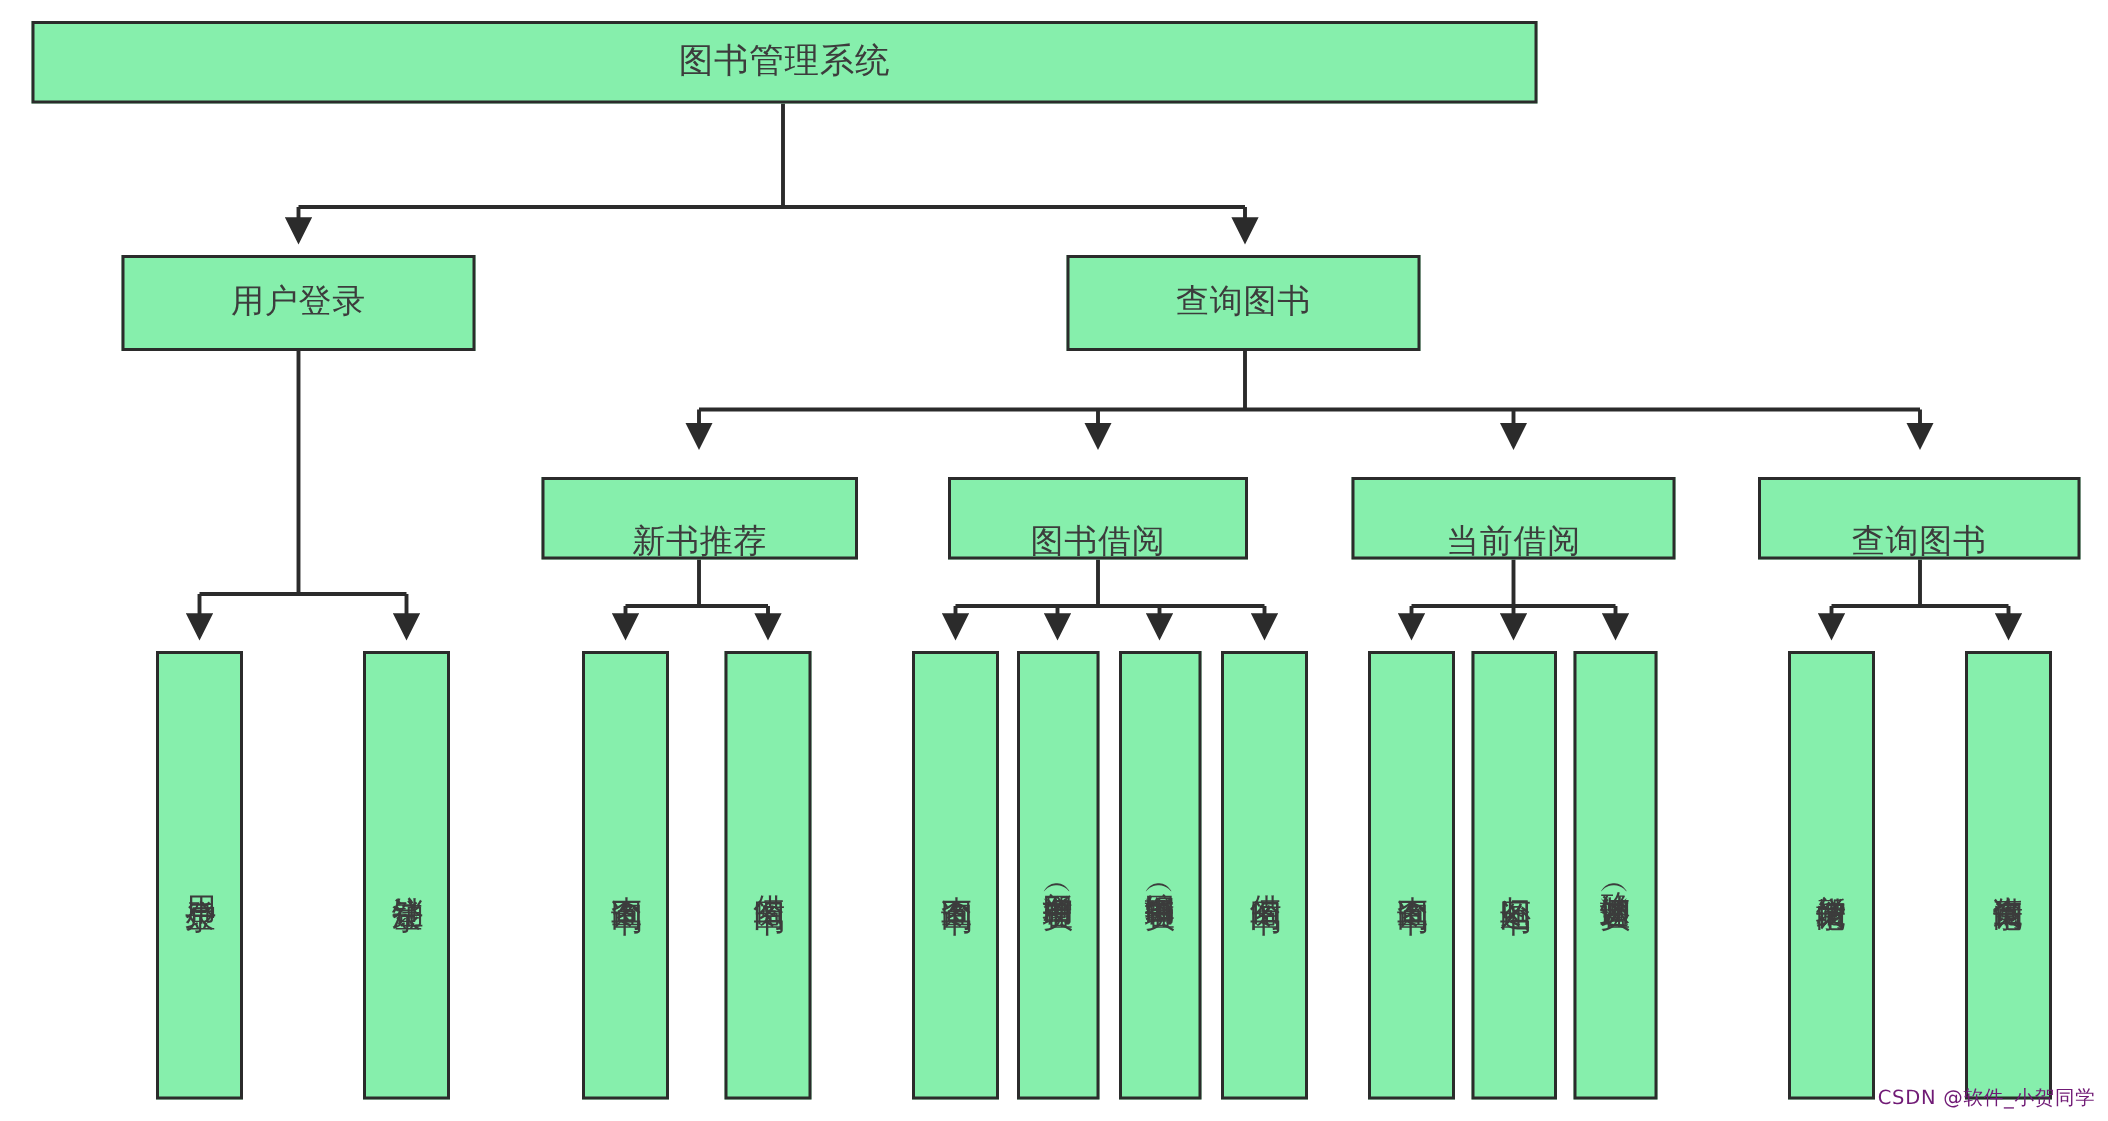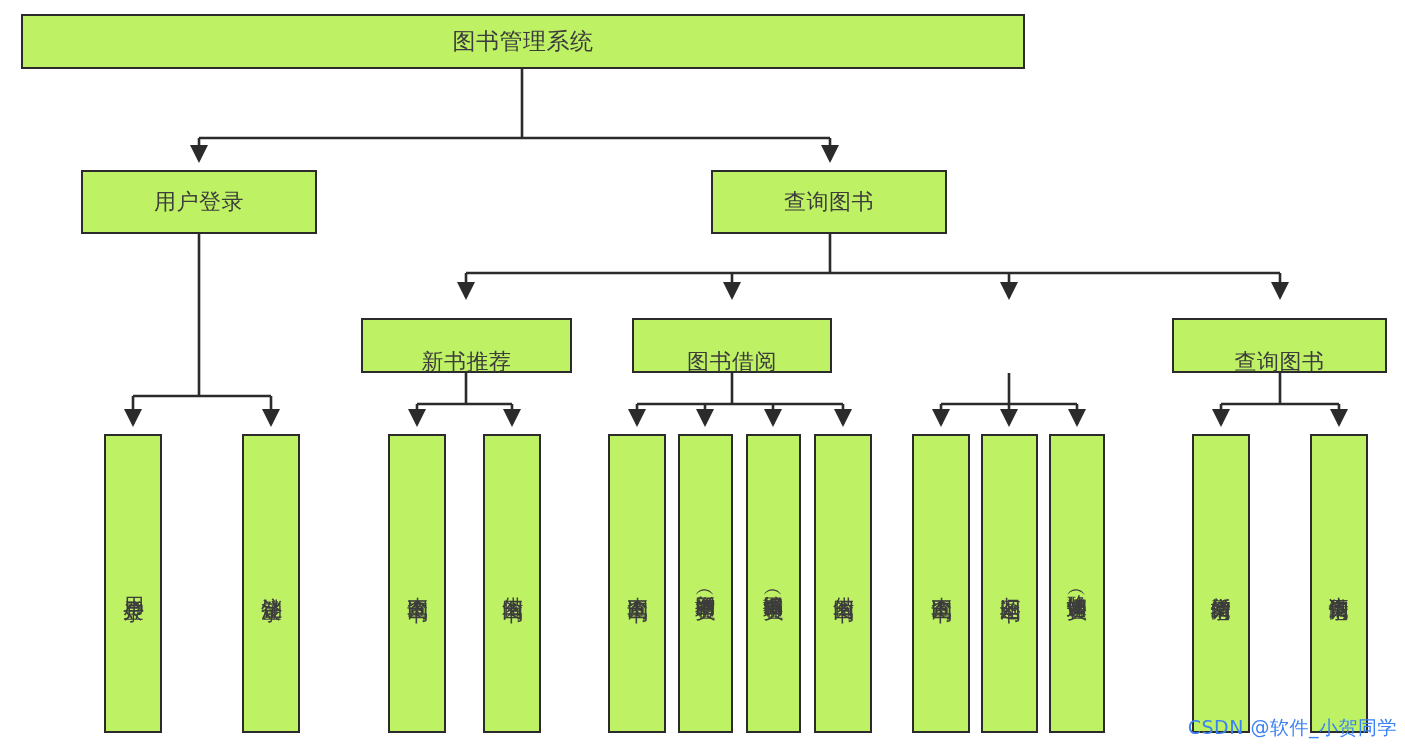--- a/index.html
+++ b/index.html
@@ -21,21 +21,21 @@
   #edge-layer {
     position: absolute;
     left: 0;
     top: 0;
     width: 1405px;
     height: 747px;
   }
   .node {
     position: absolute;
     box-sizing: border-box;
-    background: #bef264;
+    background: #86efac;
     border: 2px solid #2b2b2b;
     display: flex;
     align-items: center;
     justify-content: center;
     z-index: 2;
   }
   .node-label {
     color: #3c3c3c;
     font-size: 22px;
     line-height: 1.18;
@@ -60,22 +60,22 @@
     max-height: 100%;
   }
   .node.leaf.tall-label .node-label {
     font-size: 20px;
     letter-spacing: 1px;
   }
   #watermark {
     position: absolute;
     right: 8px;
     bottom: 6px;
-    color: #3b82f6;
-    font-size: 19px;
+    color: #701a75;
+    font-size: 13px;
     letter-spacing: 0.5px;
     z-index: 5;
     user-select: none;
     white-space: nowrap;
   }
 </style>
 </head>
 <body>
 
 <div id="diagram-root">
@@ -140,20 +140,23 @@
   <div class="node level-1" style="left:711px; top:170px; width:236px; height:64px;">
     <span class="node-label">查询图书</span>
   </div>
 
   <div class="node level-2" style="left:361px; top:318px; width:211px; height:55px;">
     <span class="node-label">新书推荐</span>
   </div>
   <div class="node level-2" style="left:632px; top:318px; width:200px; height:55px;justify-content:center;">
     <span class="node-label">图书借阅</span>
   </div>
+  <div class="node level-2" style="left:901px; top:318px; width:216px; height:55px;">
+    <span class="node-label">当前借阅</span>
+  </div>
   <div class="node level-2" style="left:1172px; top:318px; width:215px; height:55px;">
     <span class="node-label">查询图书</span>
   </div>
 
   <div class="node leaf" style="left:104px; top:434px; width:58px; height:299px;">
     <span class="node-label">用户登录</span>
   </div>
   <div class="node leaf" style="left:242px; top:434px; width:58px; height:299px;">
     <span class="node-label">注销登录</span>
   </div>

